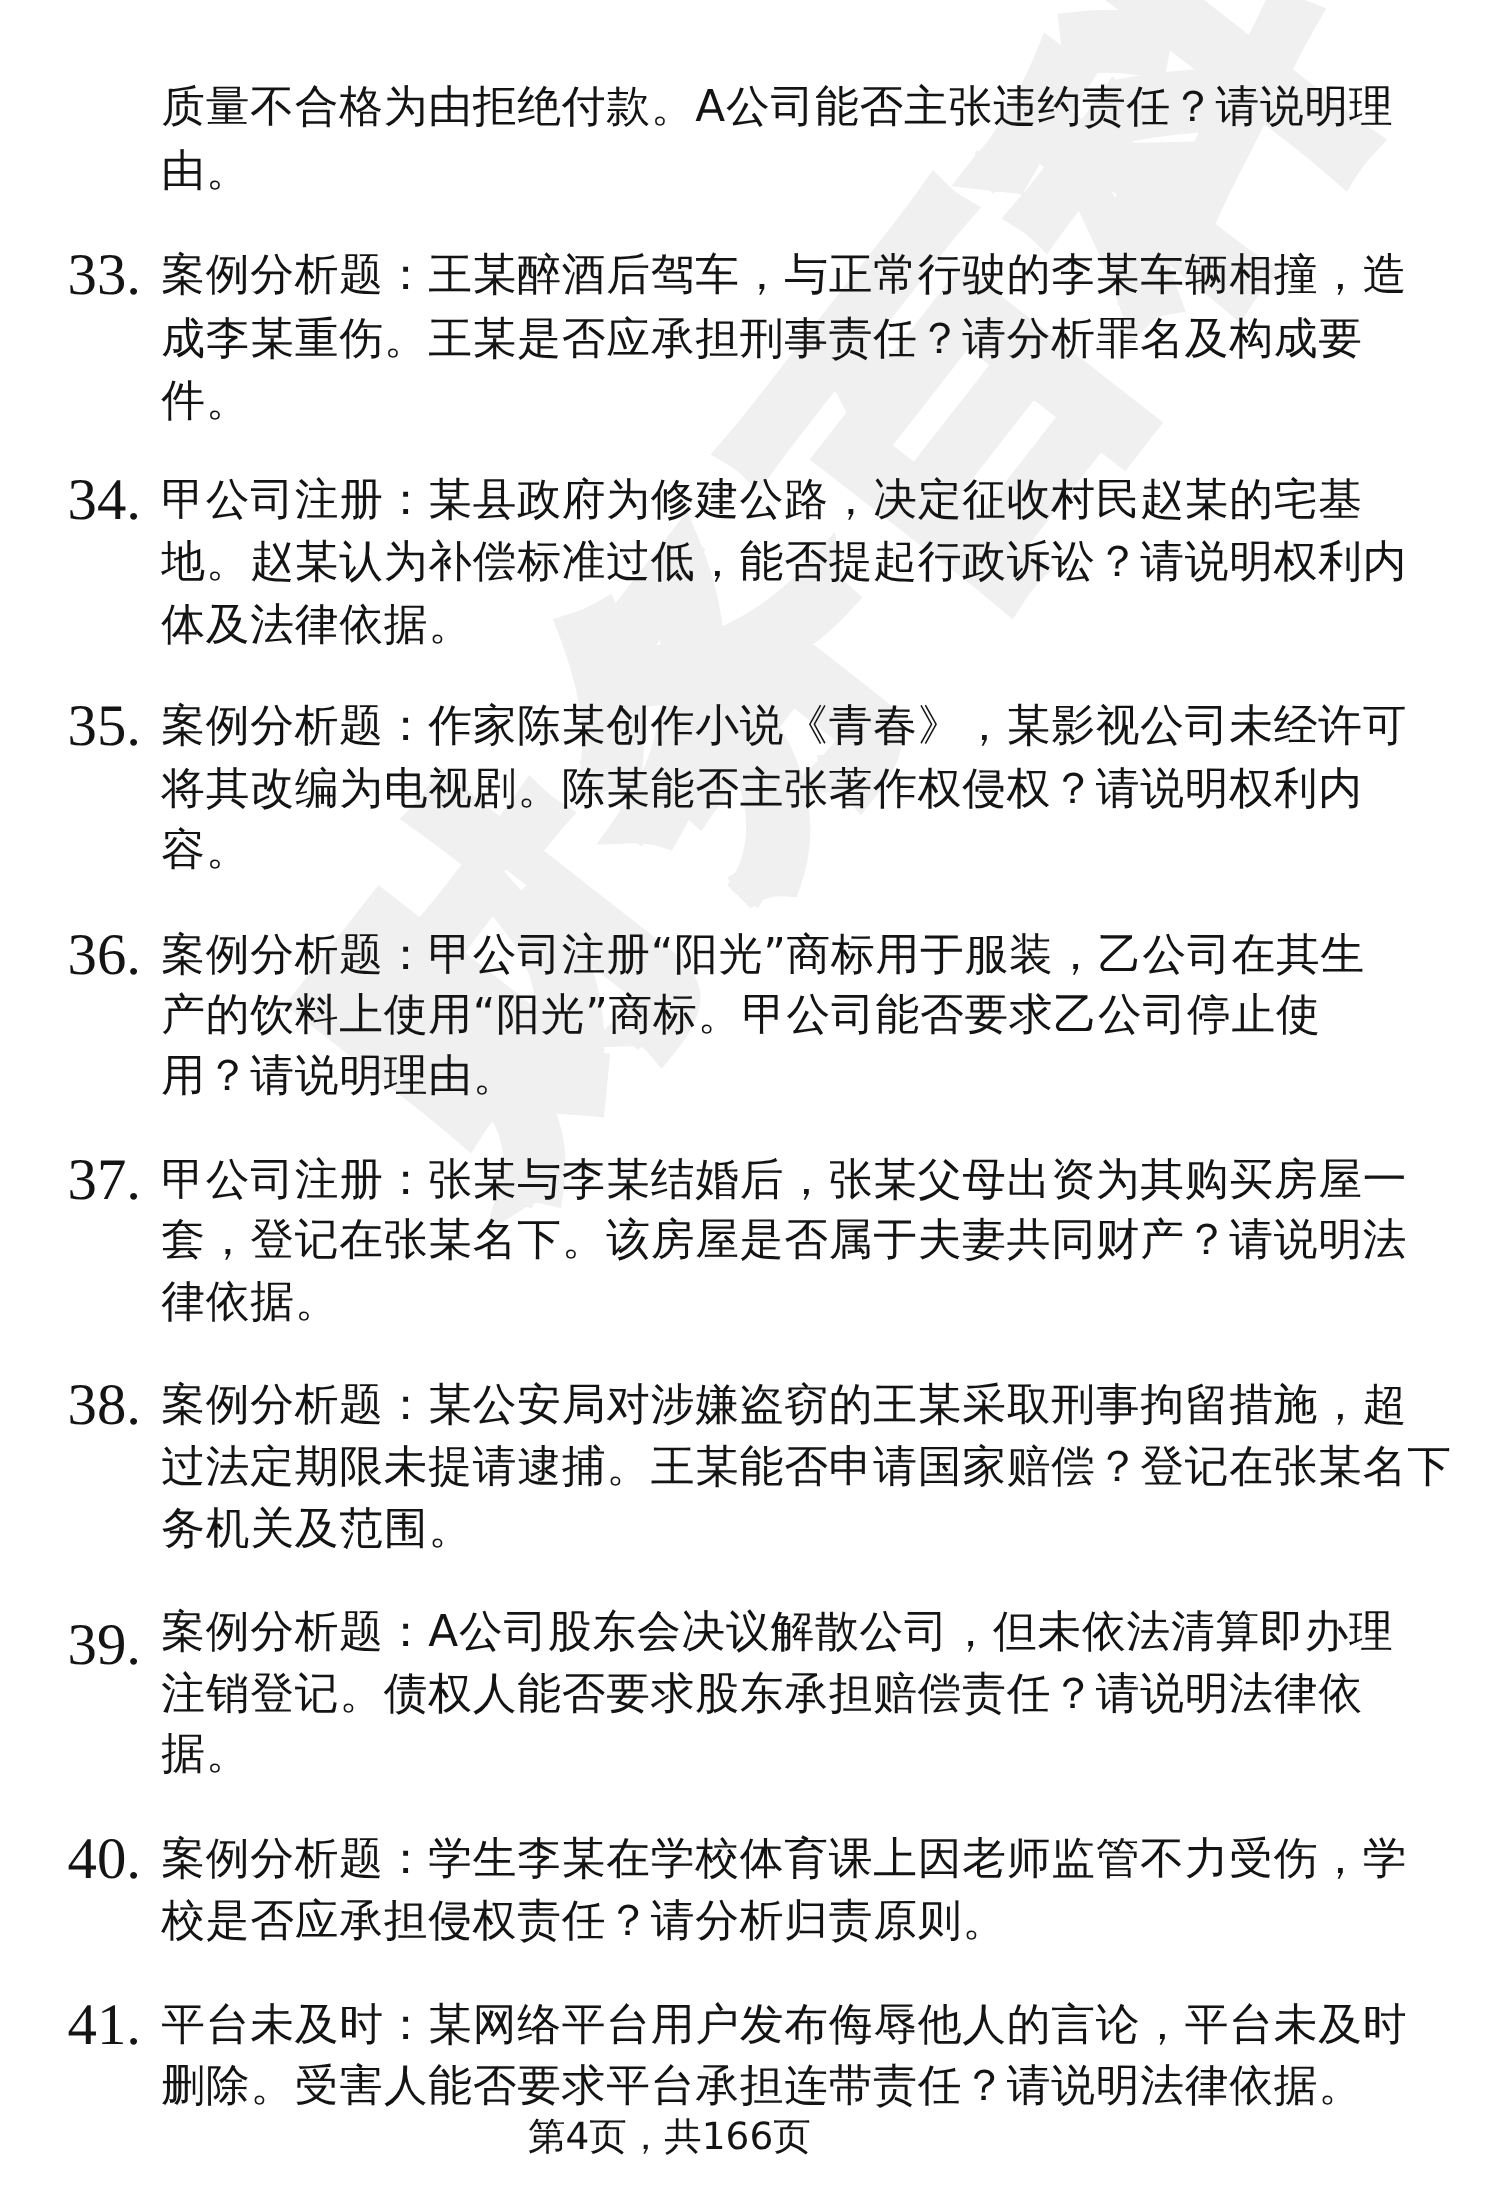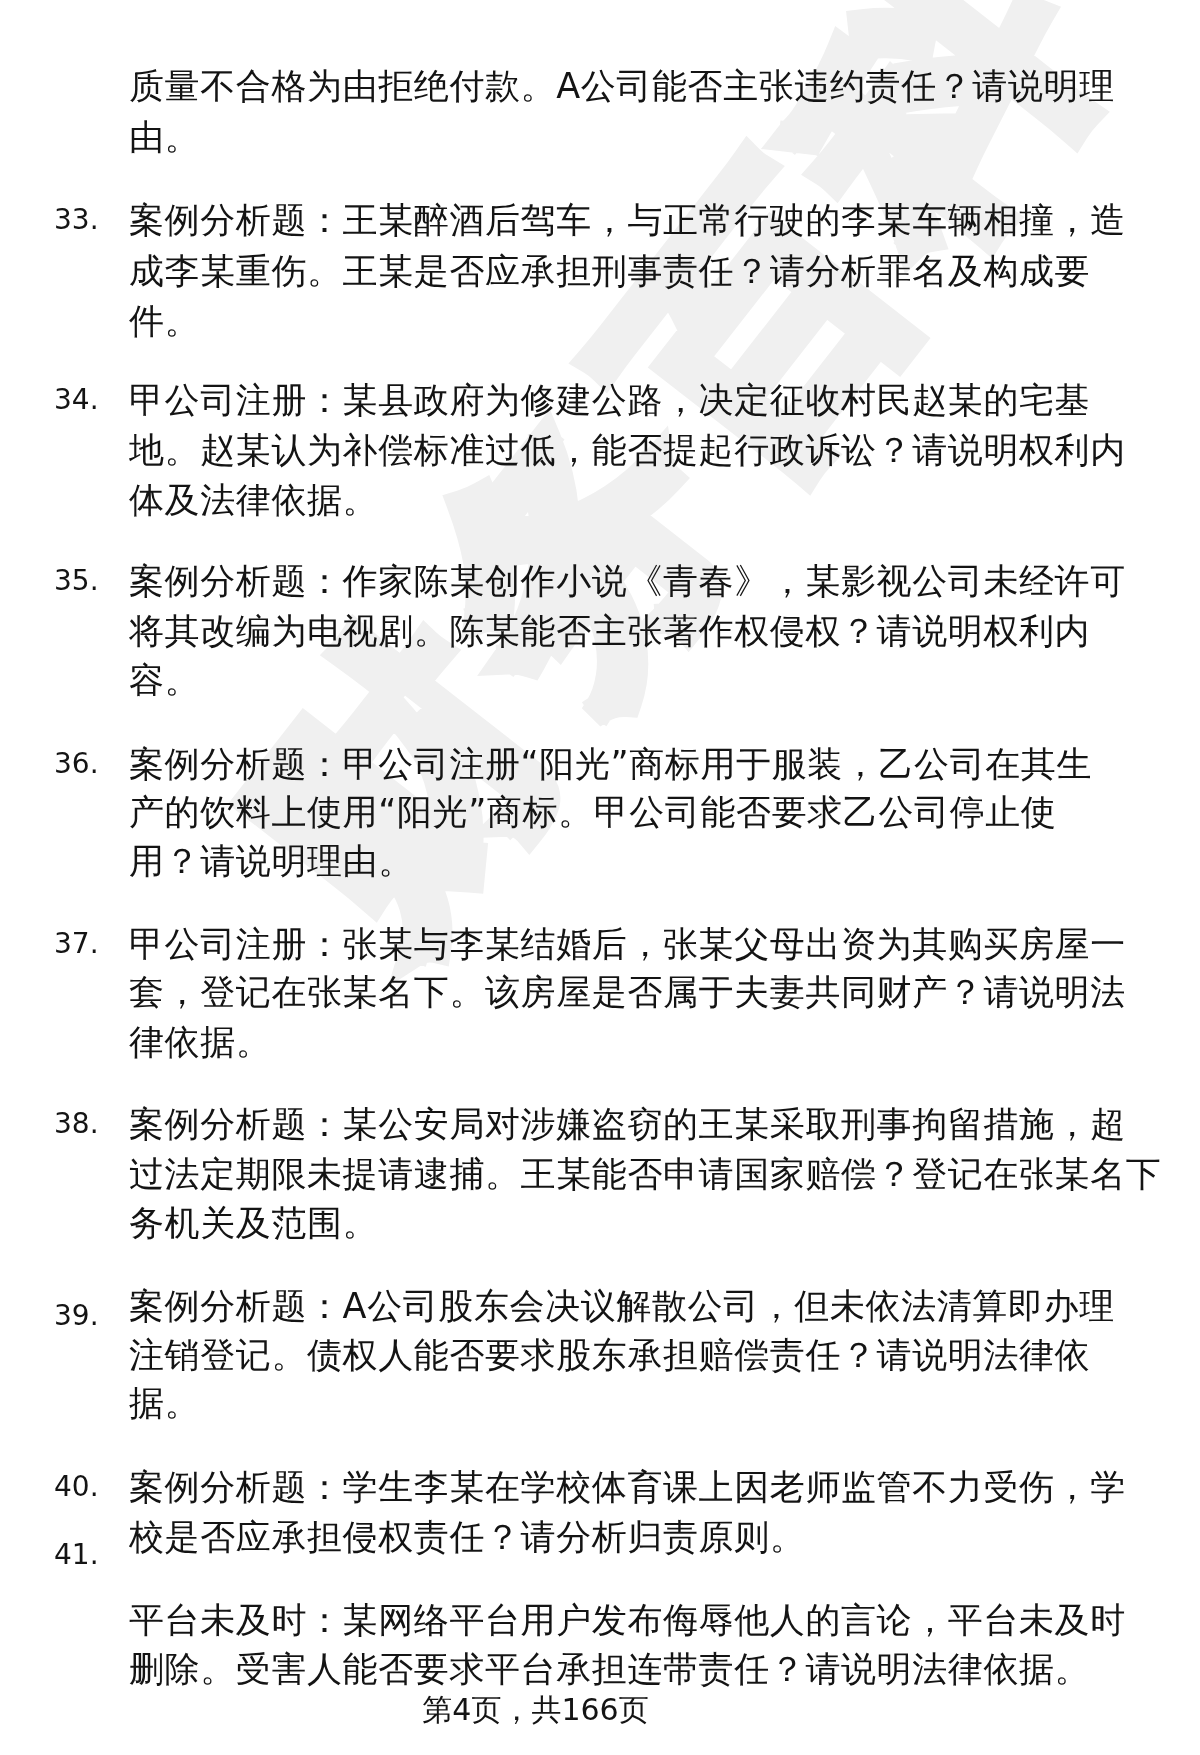--- a/index.html
+++ b/index.html
@@ -46,22 +46,23 @@
       line-height: 50px;
       font-size: 35px;
       white-space: nowrap;
       letter-spacing: 0.6px;
     }
     .num {
       position: absolute;
       left: 54px;
       height: 50px;
       line-height: 50px;
-      font-size: 28px;
+      font-size: 47px;
       white-space: nowrap;
+      font-family: Liberation Serif, serif;
     }
     .footer {
       position: absolute;
       left: 0;
       width: 1071px;
       top: 1688px;
       height: 44px;
       line-height: 44px;
       font-size: 30px;
       text-align: center;
@@ -127,19 +128,19 @@
     <div class="line" style="top:1378px">据。</div>
   </div>
 
   <div>
     <div class="num" style="top:1462px">40.</div>
     <div class="line" style="top:1462px">案例分析题：学生李某在学校体育课上因老师监管不力受伤，学</div>
     <div class="line" style="top:1512px">校是否应承担侵权责任？请分析归责原则。</div>
   </div>
 
   <div>
-    <div class="num" style="top:1530px">41.</div>
+    <div class="num" style="top:1595px">41.</div>
     <div class="line" style="top:1595px">平台未及时：某网络平台用户发布侮辱他人的言论，平台未及时</div>
     <div class="line" style="top:1644px">删除。受害人能否要求平台承担连带责任？请说明法律依据。</div>
   </div>
 
   <div class="footer">第4页，共166页</div>
 </div>
 
 </body></html>

